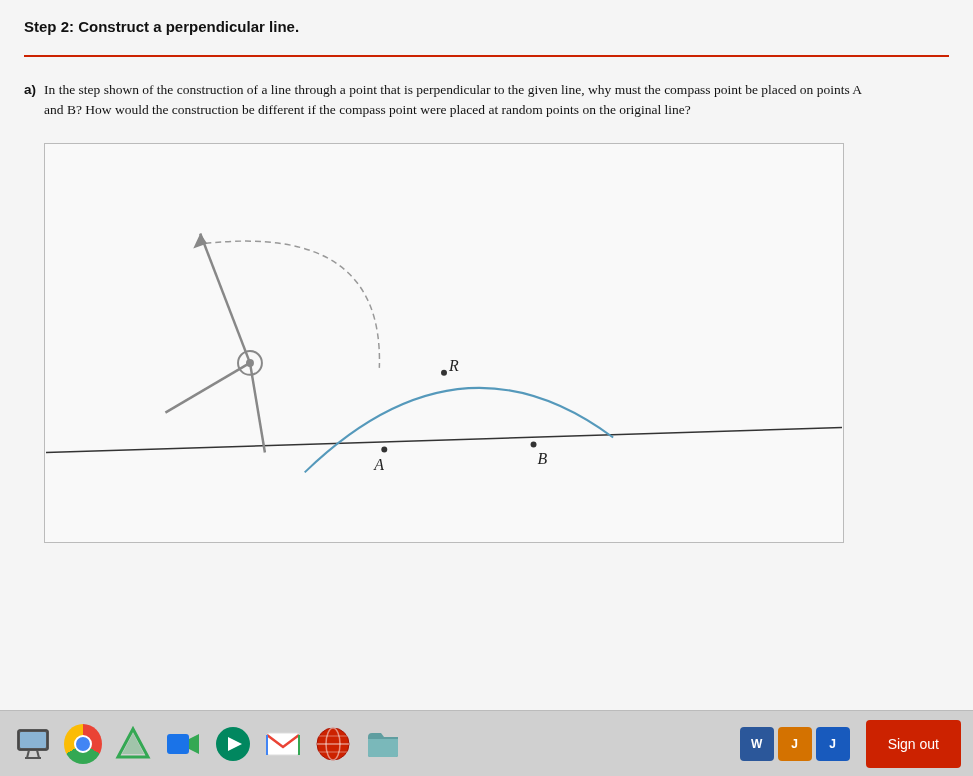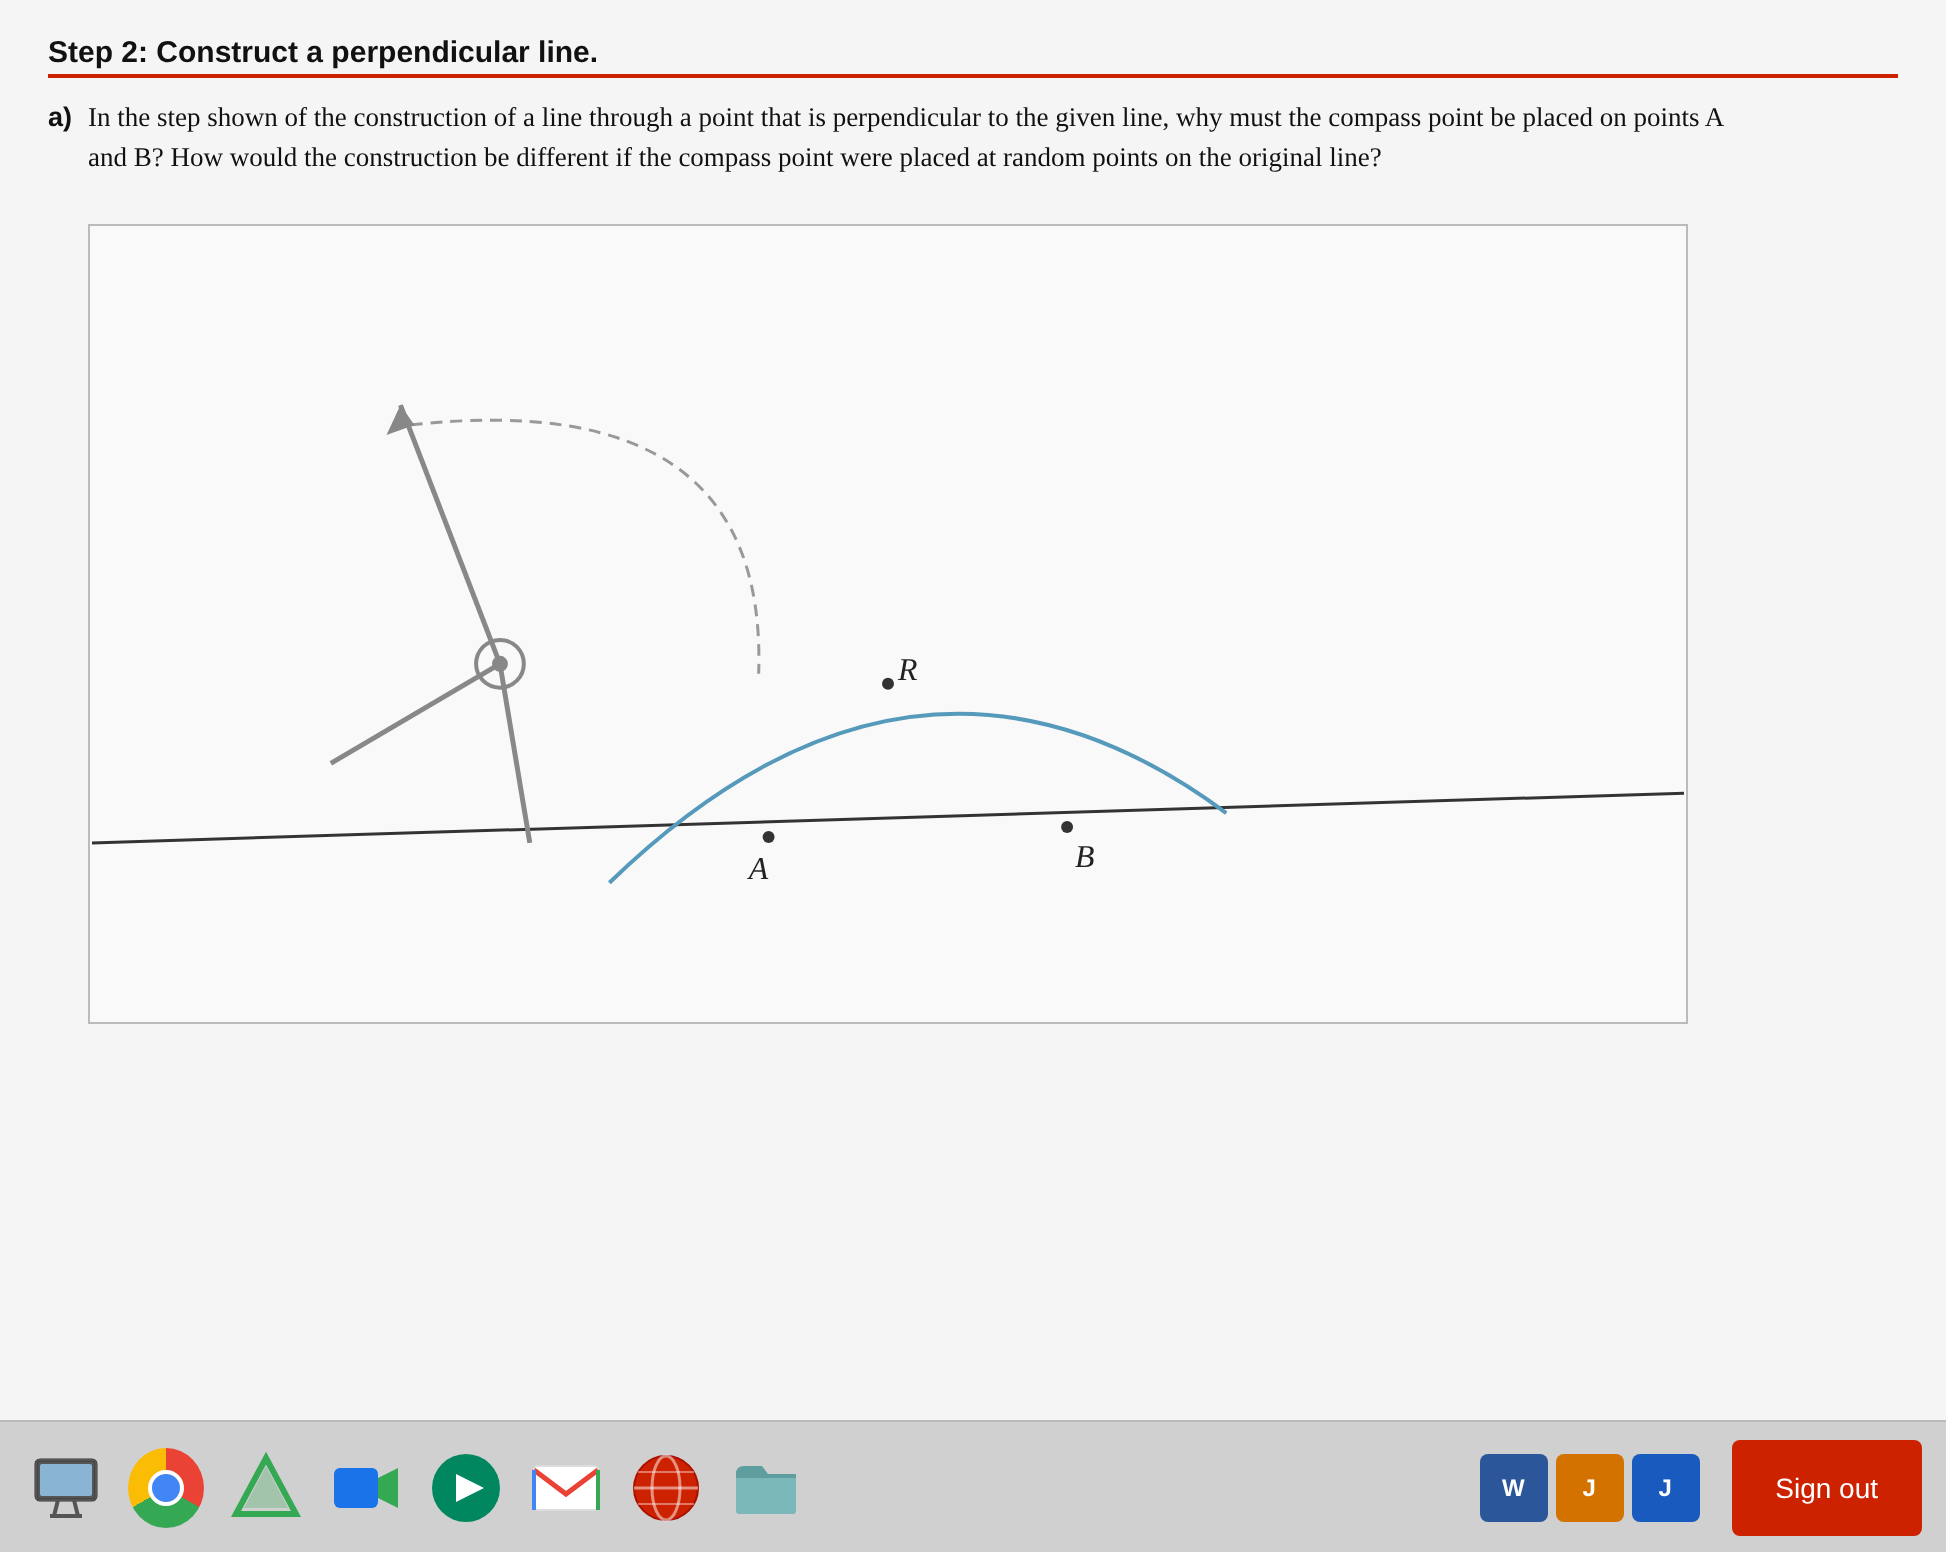--- a/index.html
+++ b/index.html
@@ -19,22 +19,22 @@
       height: 710px;
       padding: 18px 24px 12px 24px;
       position: relative;
     }
 
     
     .step-heading {
       font-size: 15px;
       font-weight: bold;
       color: #111;
-      margin-bottom: 10px;
-      padding-bottom: 2px;
+      margin-bottom: 23px;
+      padding-bottom: 20px;
       border-bottom: 2px solid #cc2200;
     }
 
     
     .question-block {
       display: flex;
       margin-top: 10px;
       font-size: 13.5px;
       color: #111;
       line-height: 1.5;

